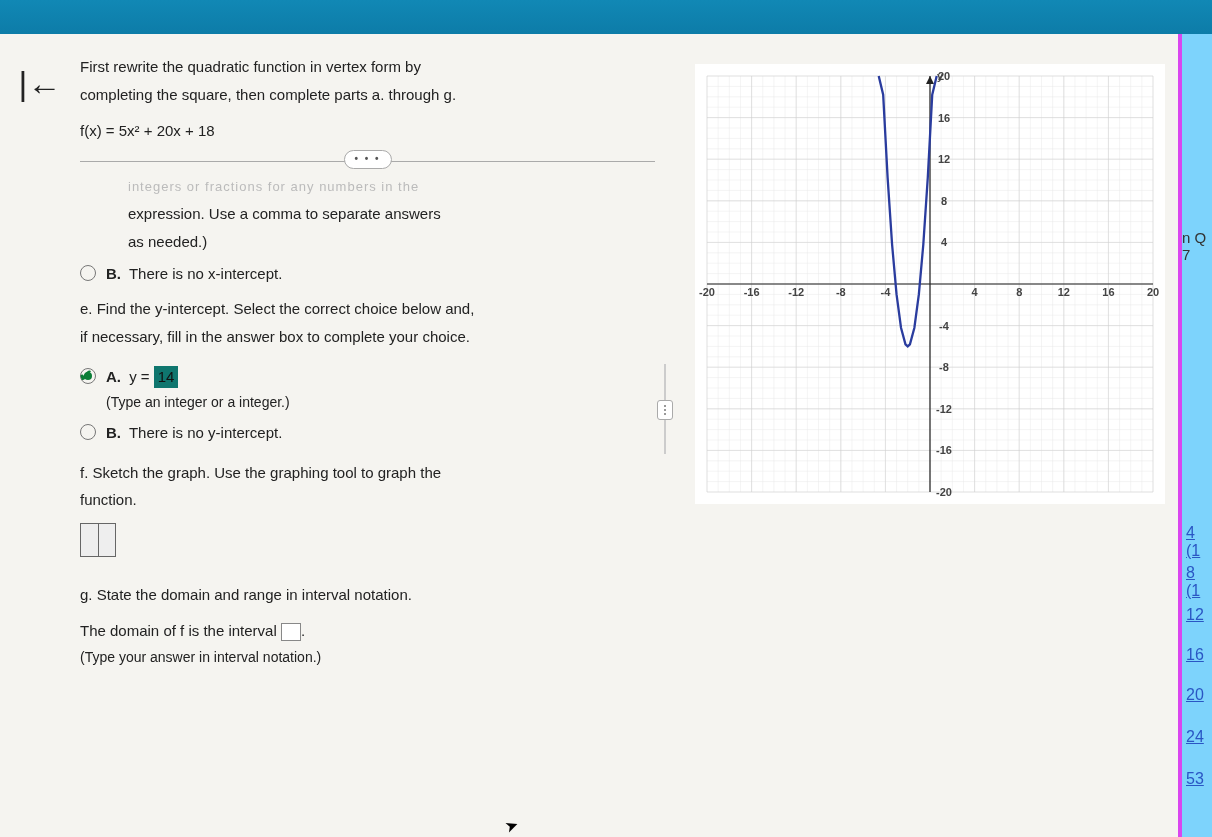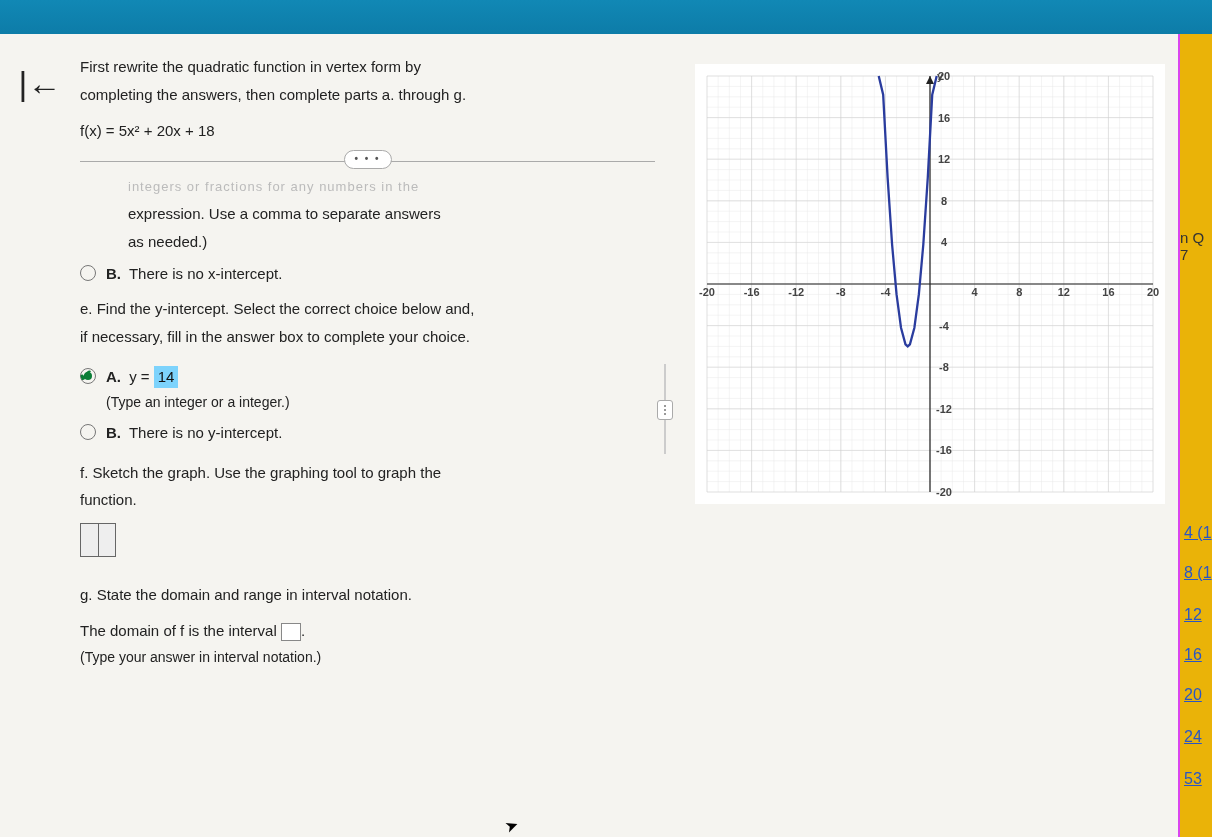--- a/index.html
+++ b/index.html
@@ -72,21 +72,21 @@
     content:''; position:absolute; inset:3px; border-radius:50%;
     background:#0a7d36;
   }
   .radio.checked::before {
     content:'✔'; position:absolute; left:-2px; top:-5px; color:#0a7d36; font-size:16px;
     font-weight:bold;
   }
   .lbl { font-weight: bold; margin-right:4px; }
   .ans-box {
     display:inline-block; min-width:24px; padding:0 4px;
-    background:#7dd3fc; color:#111;
+    background:#0f766e; color:#111;
   }
   .empty-box {
     display:inline-block; width:20px; height:18px;
     border:1px solid #888; vertical-align:middle; background:#fff;
   }
   .hint { font-size:14px; }
   .graph-tool {
     width:36px; height:34px; border:1px solid #666; background:#eee;
     display:inline-flex; margin-top:6px;
   }
@@ -111,21 +111,21 @@
   }
   svg.plot { background:#fff; }
   .grid line { stroke:#ccc; stroke-width:0.5; }
   .subgrid line { stroke:#e8e8e8; stroke-width:0.5; }
   .axis line { stroke:#222; stroke-width:1.2; }
   .ticktext { font-size:11px; fill:#444; text-anchor:middle; font-weight:bold; }
   .curve { stroke:#2a3c9e; stroke-width:2.3; fill:none; }
 
   .rightstrip {
     position:absolute; right:0; top:34px; bottom:0; width:34px;
-    background:#eab308; border-left:2px solid #d946ef;
+    background:#7dd3fc; border-left:4px solid #d946ef;
     font-size:16px; color:#2a56c4;
   }
   .rightstrip .item {
     position:absolute; left:4px; text-decoration:underline;
   }
   .nq { position:absolute; right:4px; top:195px; color:#333; text-decoration:none; font-size:15px; }
 
   .cursor-arrow {
     position:absolute; left:425px; top:780px; font-size:16px; color:#000;
     transform: rotate(-20deg);
@@ -137,21 +137,21 @@
 <div class="topbar"></div>
 
 <div class="page">
 
   <div class="backcol">
     <div class="back-btn">|←</div>
   </div>
 
   <div class="content">
     <p>First rewrite the quadratic function in vertex form by</p>
-    <p>completing the answers, then complete parts a. through g.</p>
+    <p>completing the square, then complete parts a. through g.</p>
     <p class="fx">f(x) = 5x² + 20x + 18</p>
 
     <div class="hr">
       <span class="hr-badge">• • •</span>
     </div>
 
     <p class="indent faded">integers or fractions for any numbers in the</p>
     <p class="indent">expression. Use a comma to separate answers</p>
     <p class="indent">as needed.)</p>
 

